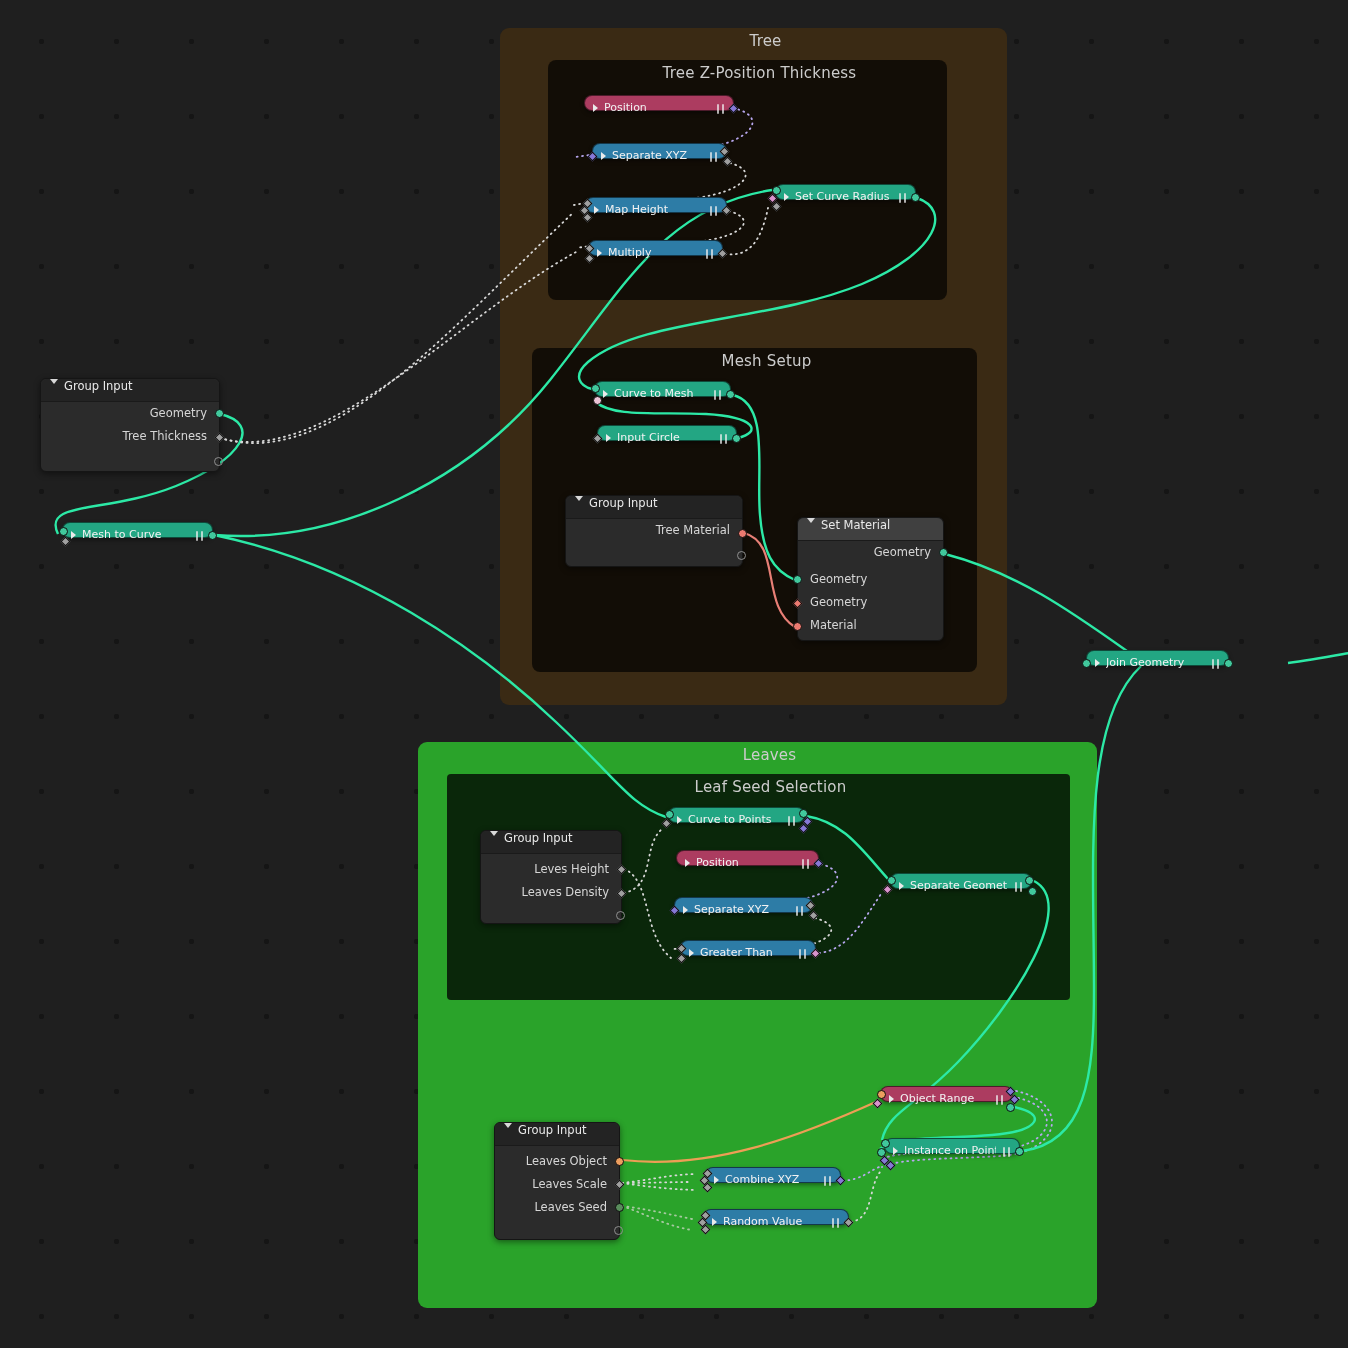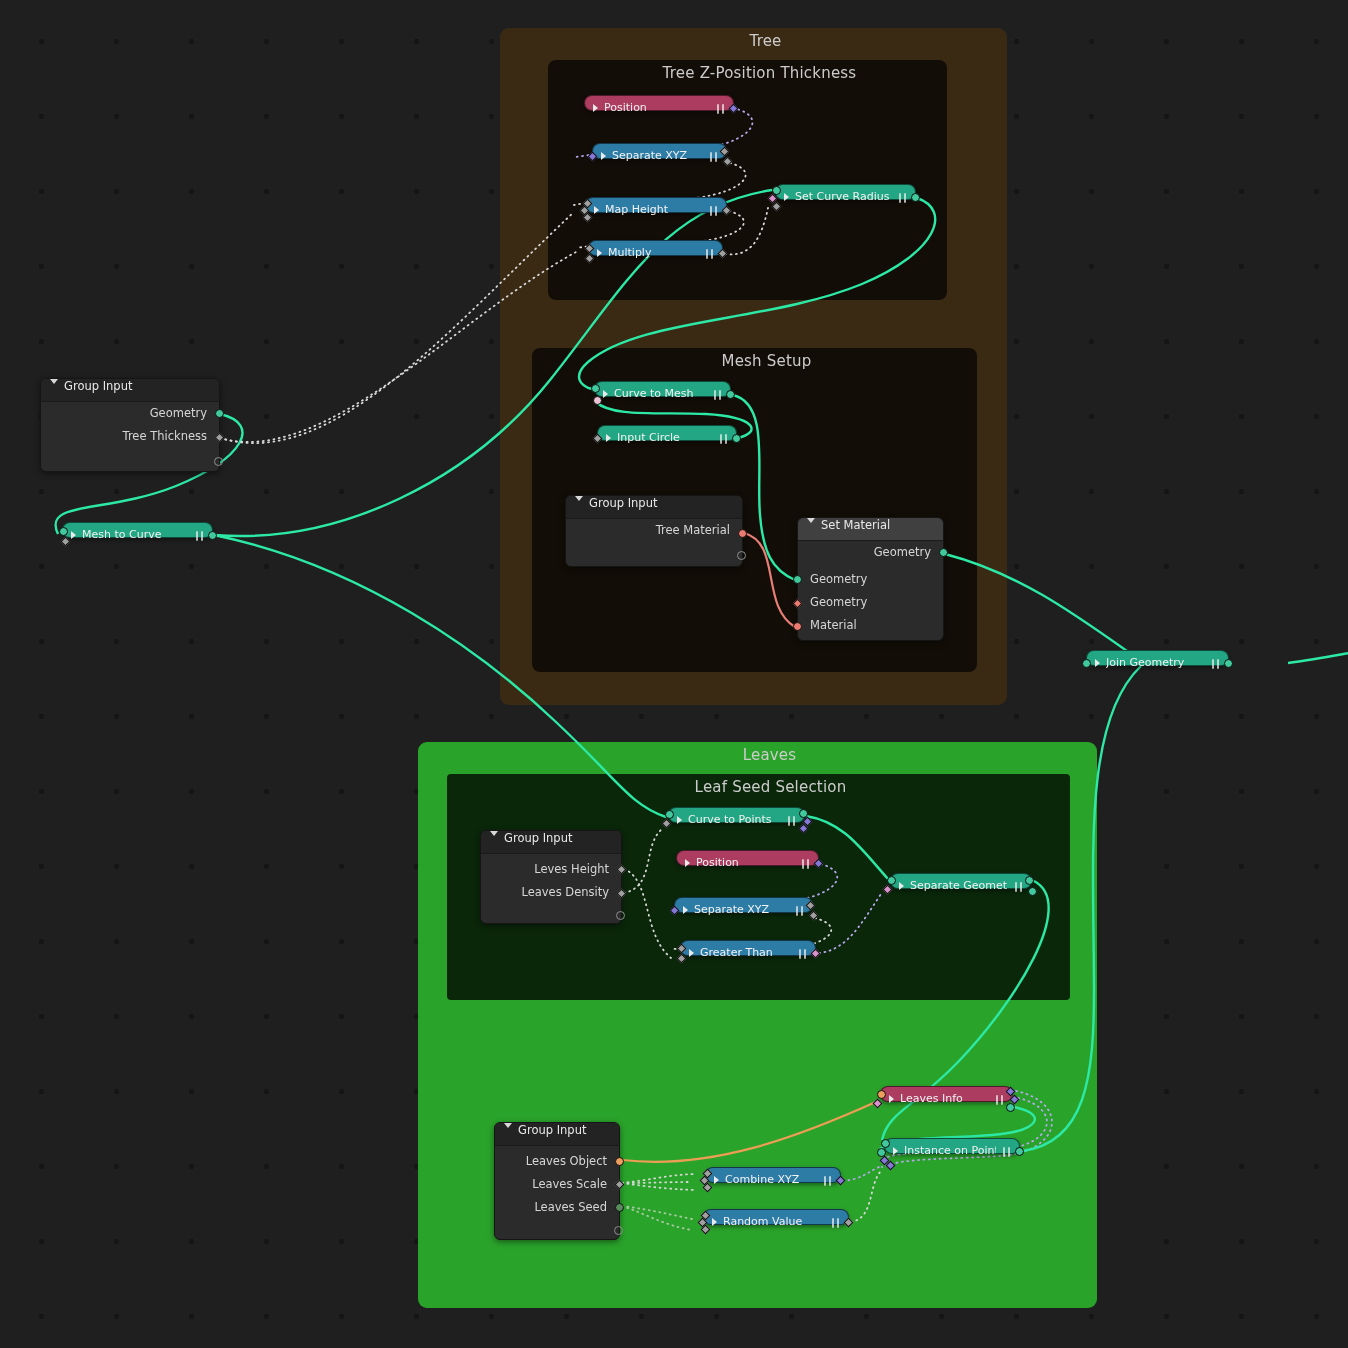--- a/index.html
+++ b/index.html
@@ -338,21 +338,21 @@
     <div class="row r">Leaves Scale</div>
     <div class="row r">Leaves Seed</div>
     <span class="sk skc c-obj" style="right:-5px;top:34px"></span>
     <span class="sk skd c-val" style="right:-4px;top:58px"></span>
     <span class="sk skc c-int" style="right:-5px;top:80px"></span>
     <span class="sk skr" style="right:-4px;top:103px"></span>
   </div>
 
   <div class="pnode n-red" style="left:880px;top:1086px;width:133px">
     <span class="tri"></span>
-    <span class="plabel">Leaves Info</span>
+    <span class="plabel">Object Range</span>
     <span class="pause">
         <i></i>
         <i></i>
       </span>
     <span class="sk skc c-obj" style="left:-4px;top:3px"></span>
     <span class="sk skd c-bool" style="left:-7px;top:13px"></span>
     <span class="sk skd c-vec" style="right:-2px;top:1px"></span>
     <span class="sk skd c-vec" style="right:-6px;top:9px"></span>
     <span class="sk skc c-geo" style="right:-3px;top:16px"></span>
   </div>

